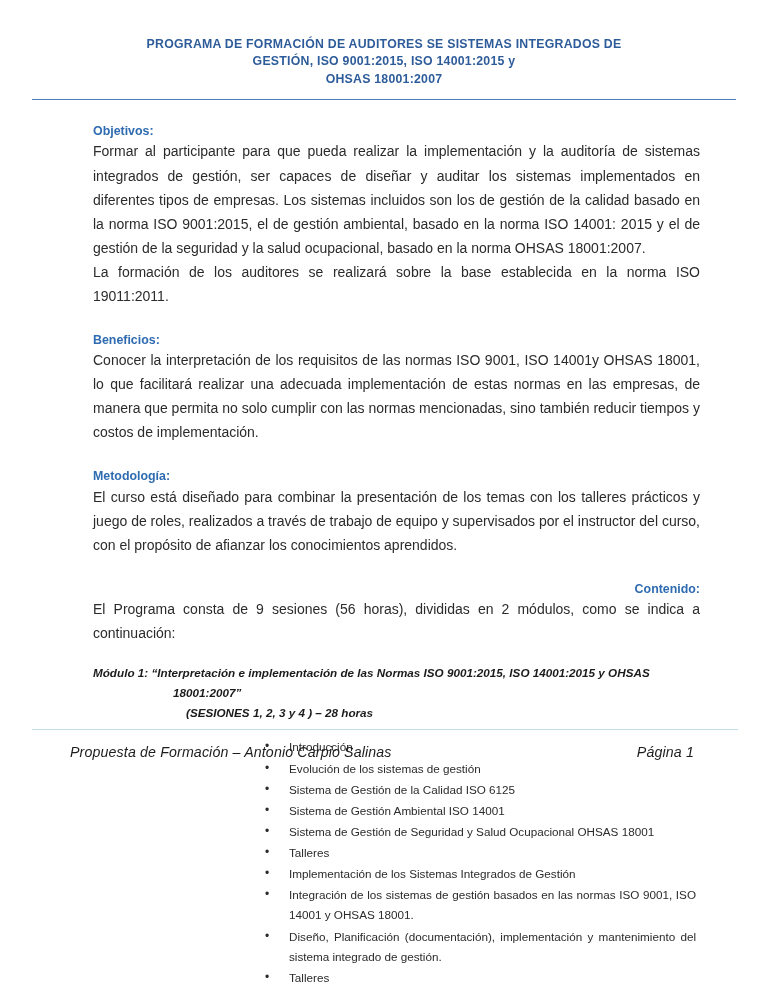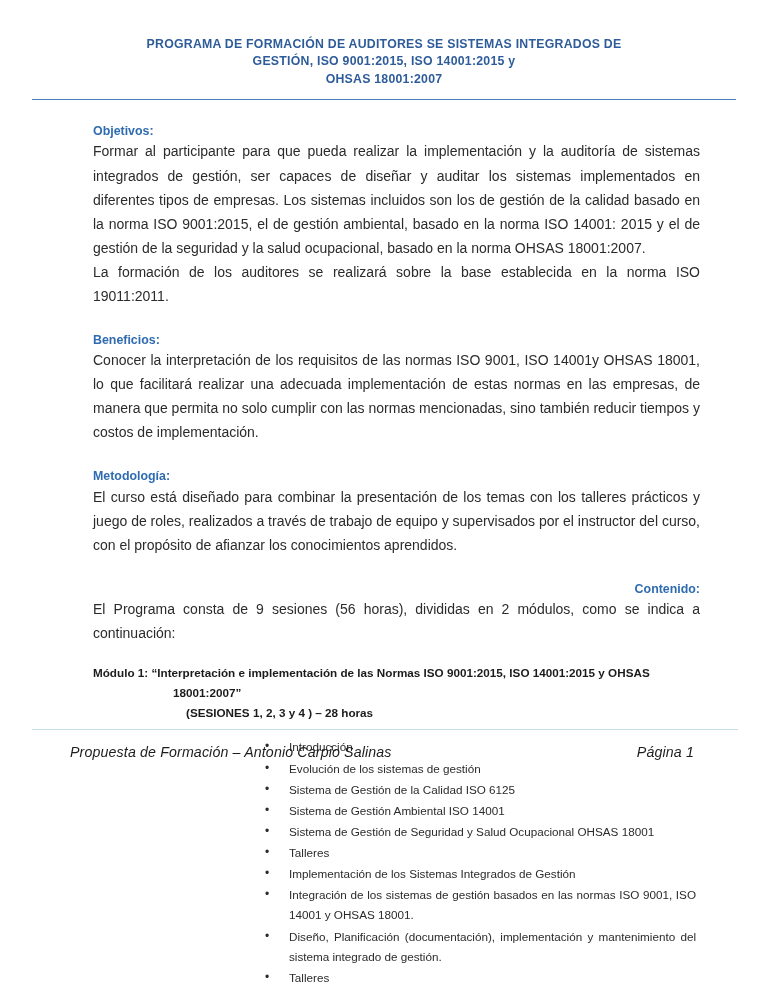--- a/index.html
+++ b/index.html
@@ -78,20 +78,21 @@
   .gap-md { margin-top: 14px; }
   .gap-sm { margin-top: 4px; }
 
   
   .module-block {
     margin-top: 18px;
     font-size: 11.7px;
     font-weight: bold;
     line-height: 1.72;
     color: #1b1b1b;
+    font-style: italic;
   }
   .module-title {
     margin: 0;
     text-indent: 0;
     padding-left: 80px;
   }
   .module-title .lead {
     margin-left: -80px;
   }
   .module-sessions {

